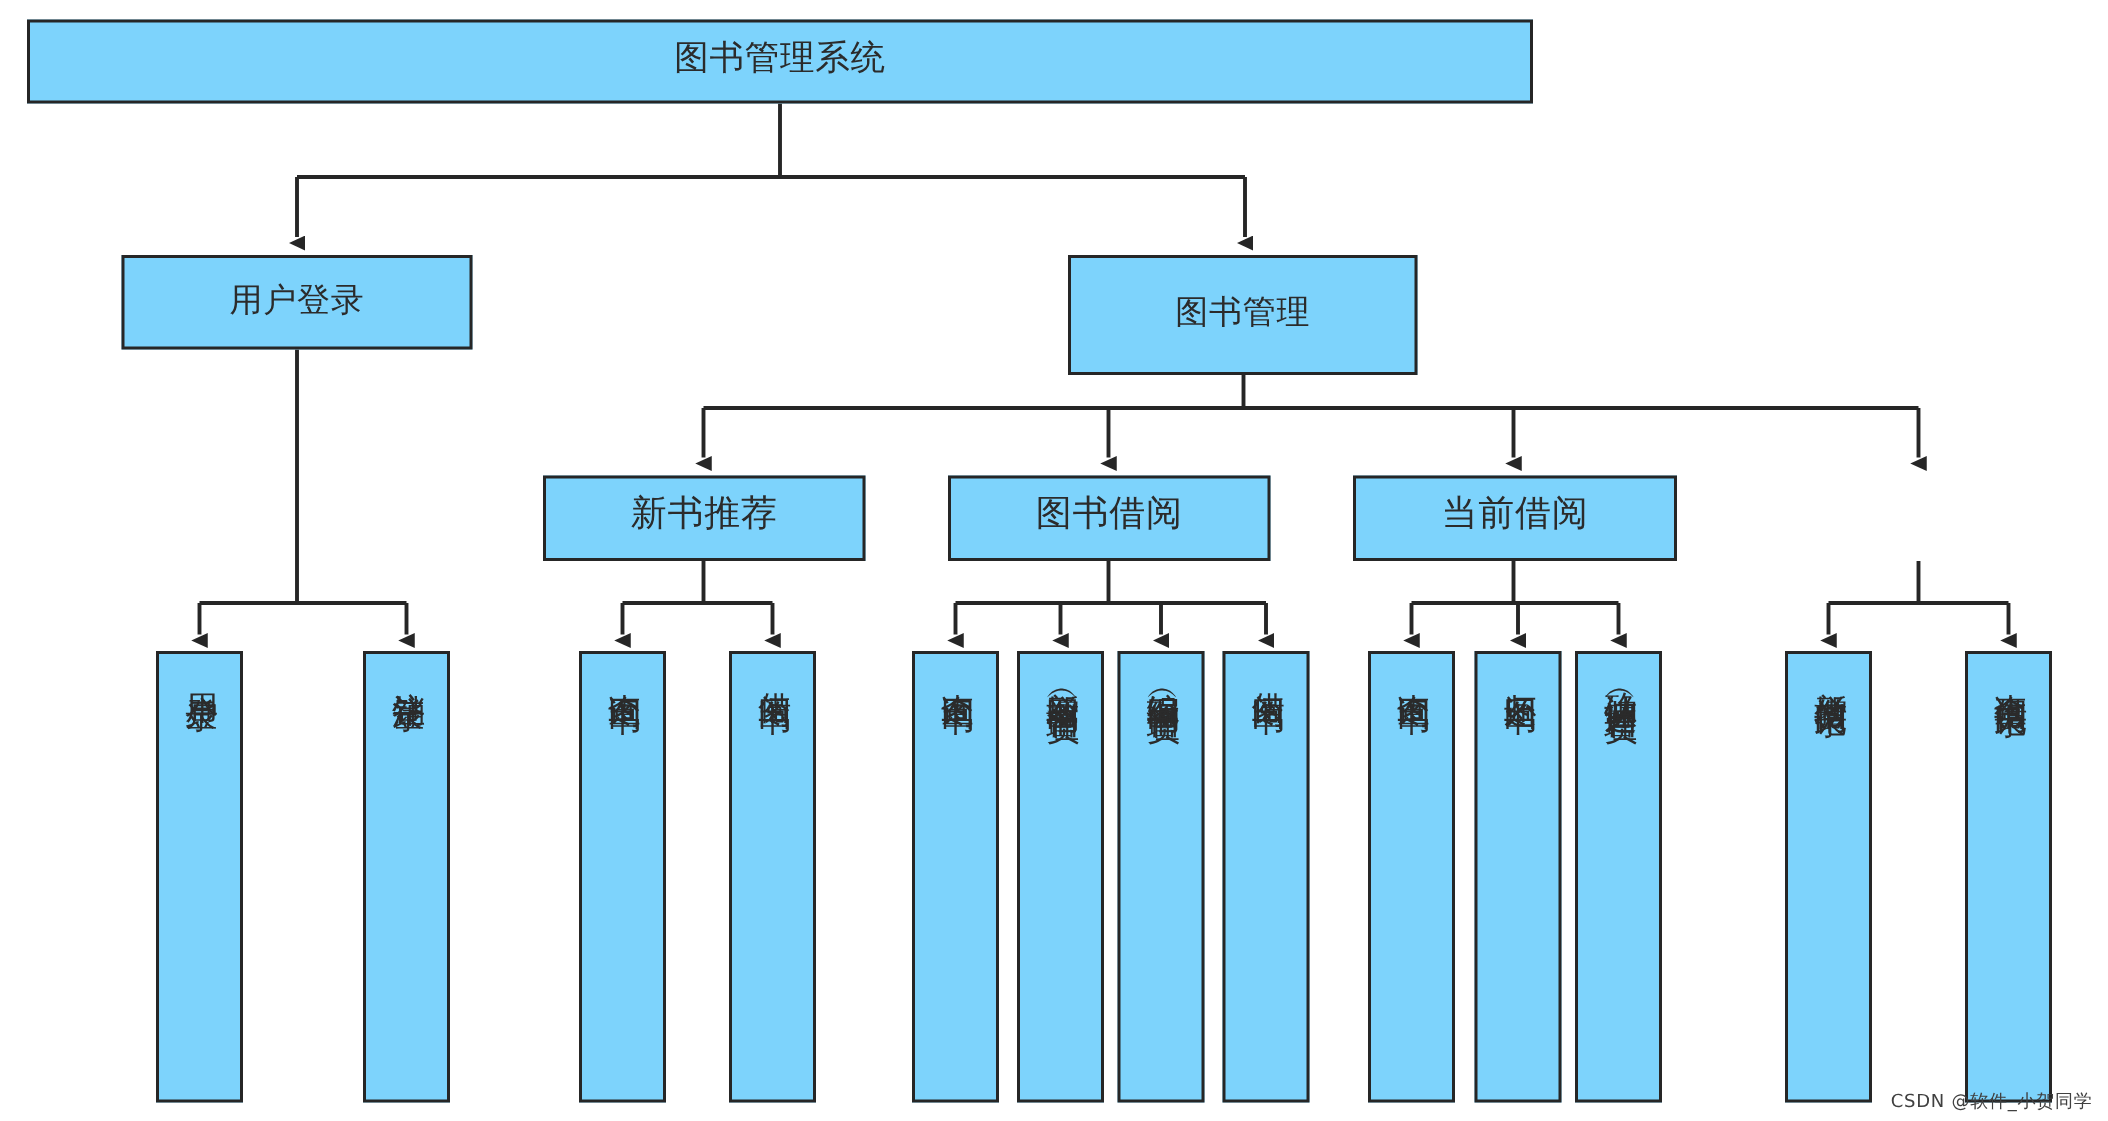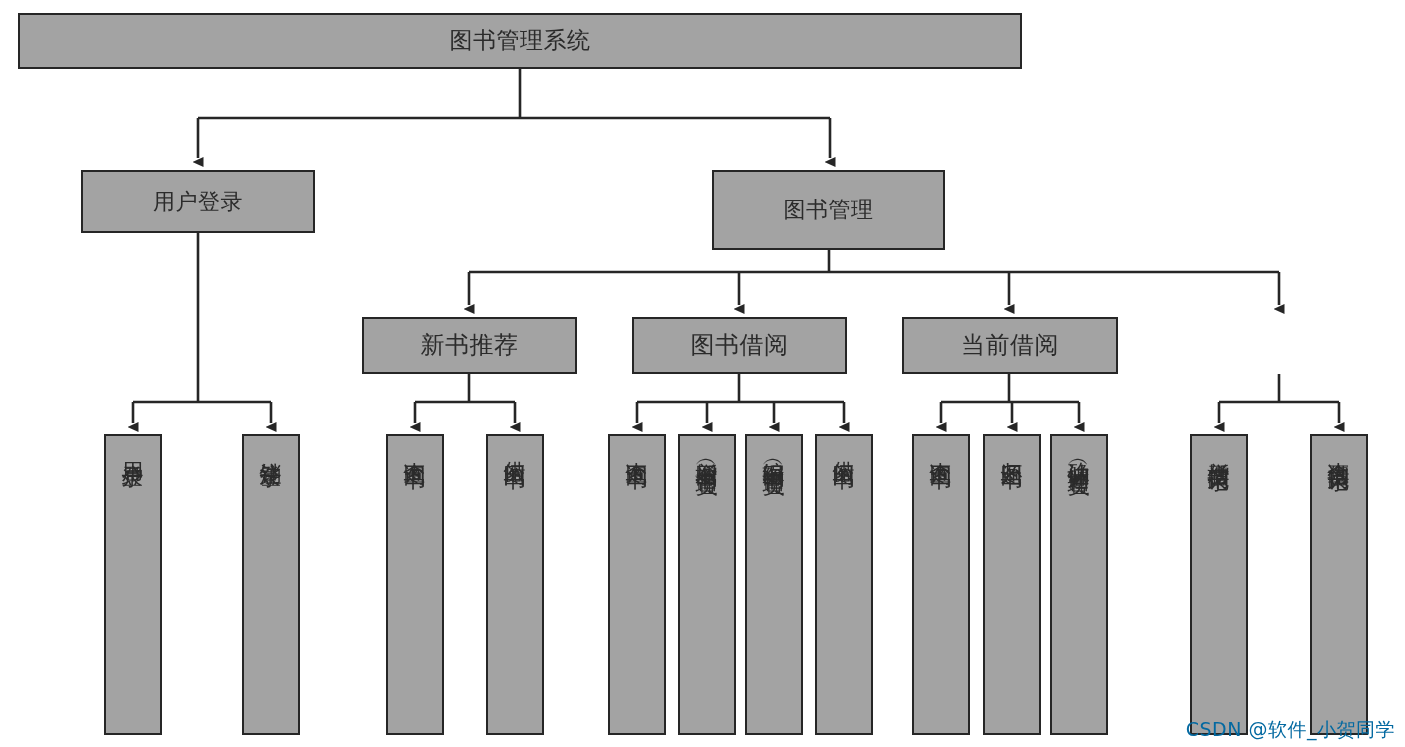--- a/index.html
+++ b/index.html
@@ -17,25 +17,26 @@
   svg.edges{
     position:absolute;
     left:0; top:0;
     width:1405px; height:747px;
     pointer-events:none;
   }
   .node{
     position:absolute;
     box-sizing:border-box;
     border:2px solid #262626;
-    background:#a3a3a3;
+    background:#7dd3fc;
     display:flex;
     align-items:center;
     justify-content:center;
     color:#2b2b2b;
+    font-family:Liberation Mono, monospace;
   }
   .node .label{
     display:block;
     text-align:center;
     line-height:1.18;
     letter-spacing:0.5px;
   }
   .node.level0 .label{ font-size:23px; }
   .node.level1 .label{ font-size:22px; }
   .node.level2 .label{ font-size:24px; }
@@ -49,22 +50,22 @@
     text-orientation:upright;
     font-size:22px;
     line-height:1.14;
     letter-spacing:2px;
     white-space:nowrap;
   }
   .watermark{
     position:absolute;
     right:10px;
     bottom:4px;
-    font-size:19px;
-    color:#0369a1;
+    font-size:12px;
+    color:#404040;
     white-space:nowrap;
     letter-spacing:0.5px;
   }
 </style>
 </head>
 <body>
 
 <div id="canvas">
 
   <svg class="edges" viewBox="0 0 1405 747" xmlns="http://www.w3.org/2000/svg">

